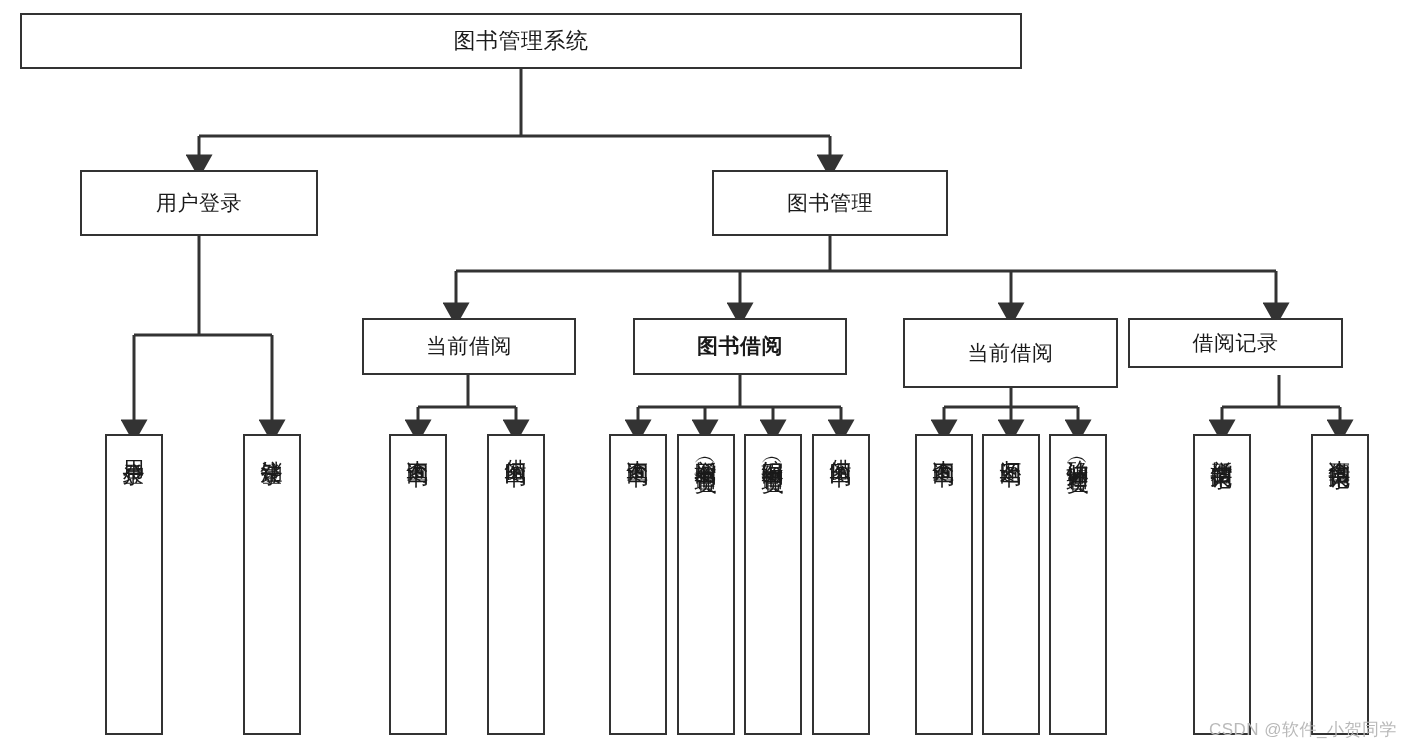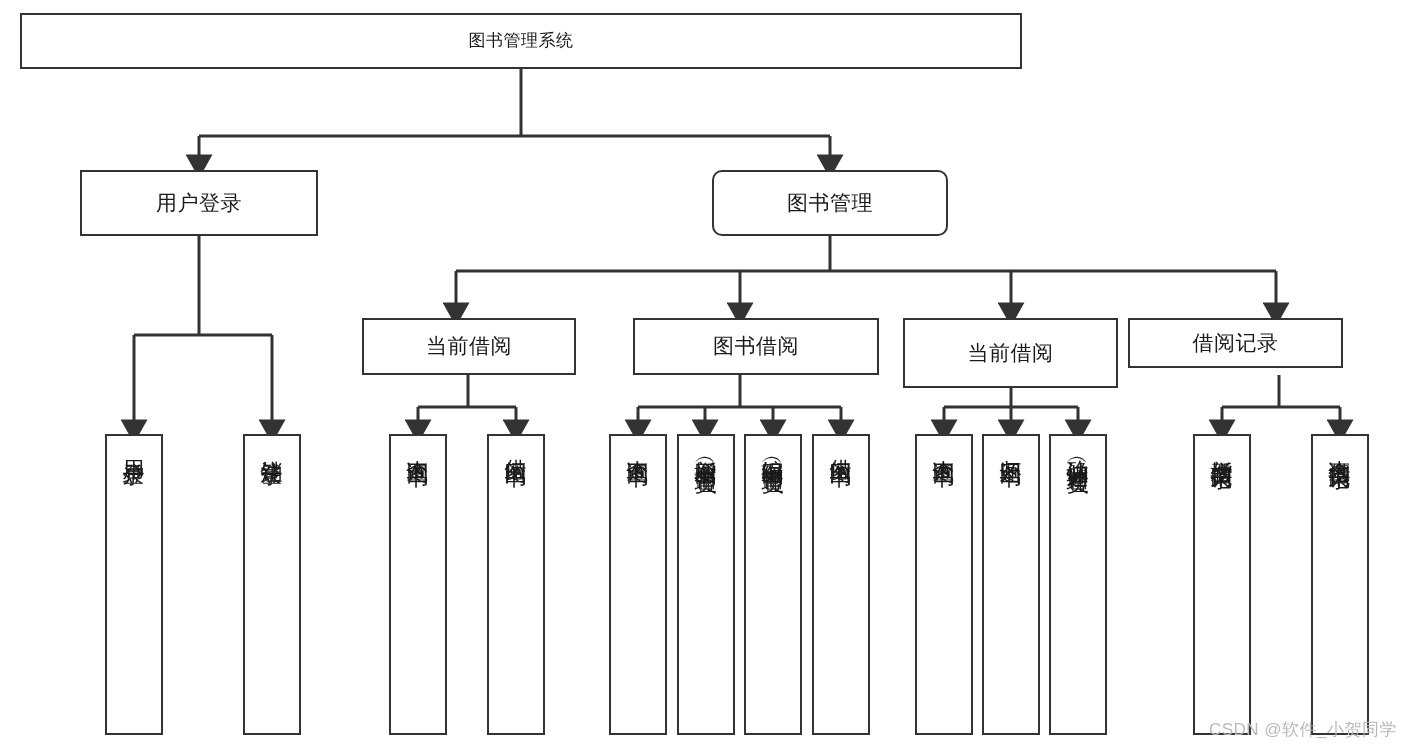--- a/index.html
+++ b/index.html
@@ -42,21 +42,21 @@
     text-align: center;
     line-height: 1.18;
     white-space: nowrap;
   }
   
   .node.horiz .label {
     font-size: 21px;
     letter-spacing: 0.5px;
   }
   .node.root .label {
-    font-size: 17px;
+    font-size: 22px;
   }
   
   .node.vert {
     align-items: flex-start;
     padding-top: 6px;
   }
   .node.vert .label {
     writing-mode: vertical-rl;
     text-orientation: upright;
     font-size: 22px;
@@ -132,29 +132,29 @@
   </svg>
 
   <div class="node horiz root" style="left:20px; top:13px; width:1002px; height:56px;">
     <span class="label">图书管理系统</span>
   </div>
 
   <div class="node horiz" style="left:80px; top:170px; width:238px; height:66px;">
     <span class="label">用户登录</span>
   </div>
 
-  <div class="node horiz" style="left:712px; top:170px; width:236px; height:66px;border-radius:10px;">
+  <div class="node horiz" style="left:712px; top:170px; width:236px; height:66px;">
     <span class="label">图书管理</span>
   </div>
 
   <div class="node horiz" style="left:362px; top:318px; width:214px; height:57px;">
     <span class="label">当前借阅</span>
   </div>
 
-  <div class="node horiz" style="left:633px; top:318px; width:246px; height:57px;">
+  <div class="node horiz" style="left:633px; top:318px; width:214px; height:57px;font-weight:bold;">
     <span class="label">图书借阅</span>
   </div>
 
   <div class="node horiz" style="left:903px; top:318px; width:215px; height:70px;">
     <span class="label">当前借阅</span>
   </div>
 
   <div class="node horiz" style="left:1128px; top:318px; width:215px; height:50px;justify-content:center;">
     <span class="label">借阅记录</span>
   </div>

